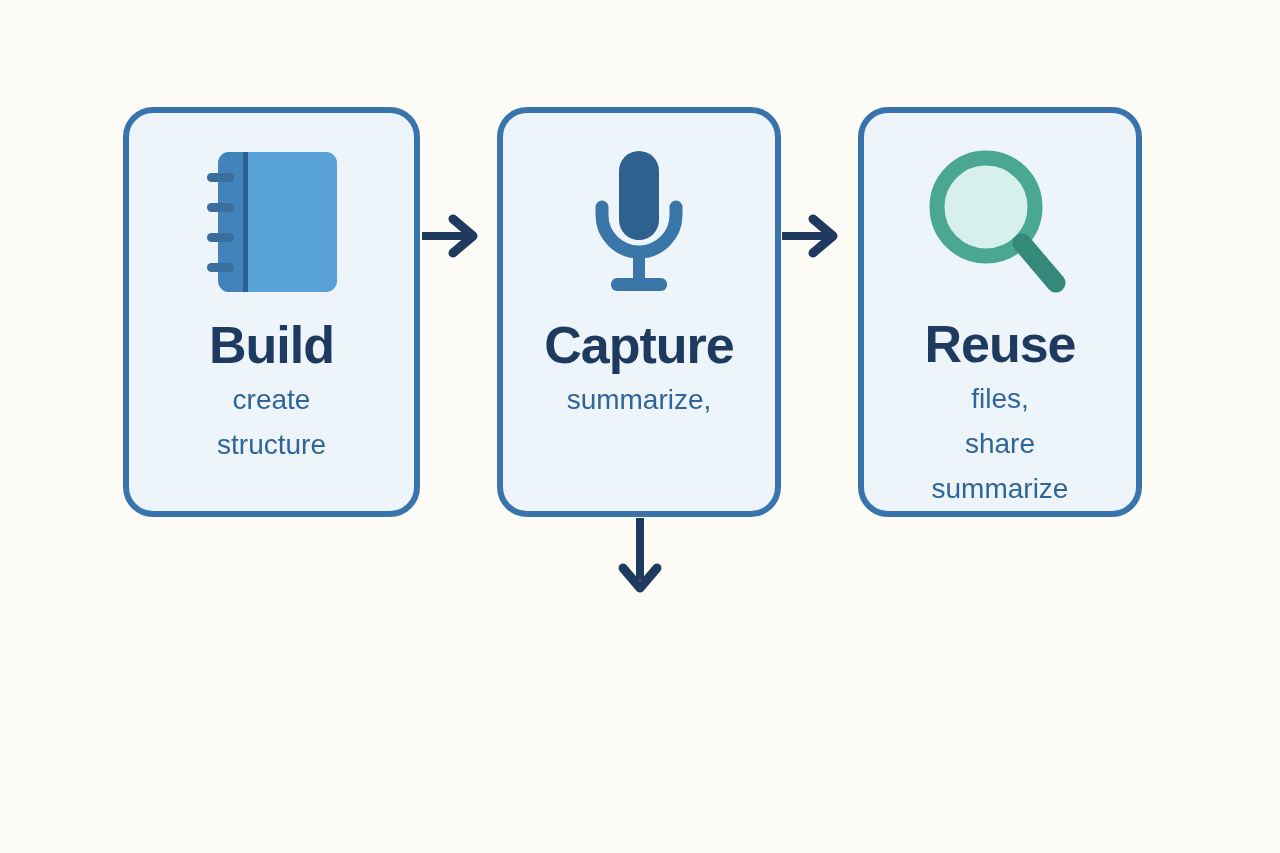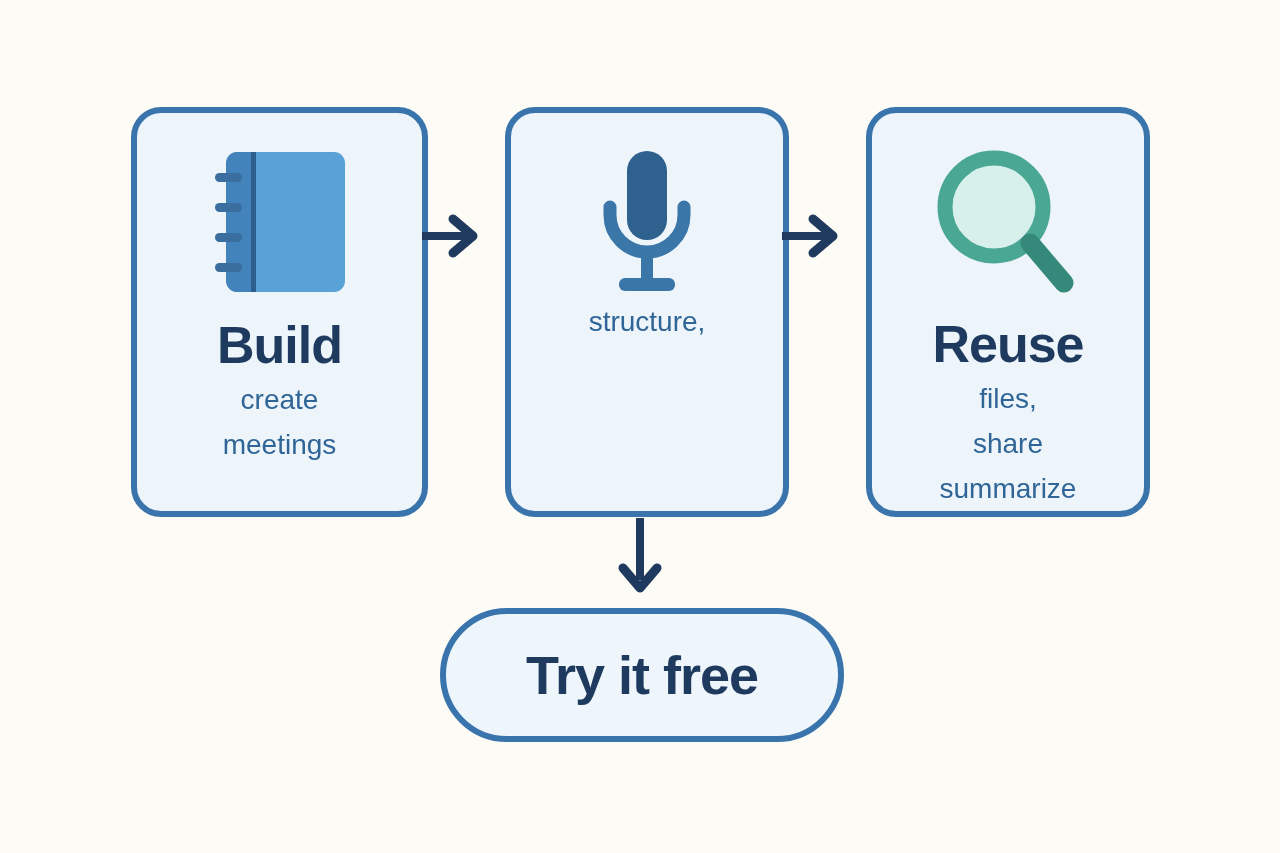--- a/index.html
+++ b/index.html
@@ -18,21 +18,20 @@
     position: absolute;
     top: 107px;
     height: 410px;
     background: #edf4fa;
     border: 6px solid #3a74ac;
     border-radius: 30px;
     display: flex;
     flex-direction: column;
     align-items: center;
     padding-top: 36px;
-    margin-left: 8px;
   }
   .card-build  { left: 123px; width: 297px; }
   .card-capture{ left: 497px; width: 284px; }
   .card-reuse  { left: 858px; width: 284px; }
 
   .icon-wrap {
     height: 146px;
     display: flex;
     align-items: center;
     justify-content: center;
@@ -94,42 +93,43 @@
         <rect x="36" y="0" width="5" height="140" fill="#2d5e8e"></rect>
         <rect x="0" y="21" width="27" height="9" rx="4.5" fill="#3a6e9e"></rect>
         <rect x="0" y="51" width="27" height="9" rx="4.5" fill="#3a6e9e"></rect>
         <rect x="0" y="81" width="27" height="9" rx="4.5" fill="#3a6e9e"></rect>
         <rect x="0" y="111" width="27" height="9" rx="4.5" fill="#3a6e9e"></rect>
       </svg>
     </div>
     <div class="card-title">Build</div>
     <div class="card-subtitle">
       <div class="subtitle-line">create</div>
-      <div class="subtitle-line">meetings</div>
+      <div class="subtitle-line">structure</div>
     </div>
   </div>
 
   <div class="arrow arrow-right-1">
     <svg width="62" height="46" viewBox="0 0 62 46" aria-hidden="true">
       <path d="M1 23 H48" stroke="#20395e" stroke-width="8" fill="none"></path>
       <path d="M32 6 L52 23 L32 40" stroke="#20395e" stroke-width="9" fill="none" stroke-linecap="round" stroke-linejoin="round"></path>
     </svg>
   </div>
 
   <div class="card card-capture">
     <div class="icon-wrap">
       <svg width="90" height="142" viewBox="0 0 90 142" aria-hidden="true">
         <path d="M8 56 V64 A37 37 0 0 0 82 64 V56" stroke="#3a76a8" stroke-width="13" fill="none" stroke-linecap="round"></path>
         <rect x="39" y="99" width="12" height="30" fill="#3a76a8"></rect>
         <rect x="17" y="127" width="56" height="13" rx="6" fill="#3a76a8"></rect>
         <rect x="25" y="0" width="40" height="89" rx="20" fill="#2f618f"></rect>
       </svg>
     </div>
+    <div class="card-title">Capture</div>
     <div class="card-subtitle">
-      <div class="subtitle-line">structure,</div>
+      <div class="subtitle-line">summarize,</div>
     </div>
   </div>
 
   <div class="arrow arrow-right-2">
     <svg width="62" height="46" viewBox="0 0 62 46" aria-hidden="true">
       <path d="M1 23 H48" stroke="#20395e" stroke-width="8" fill="none"></path>
       <path d="M32 6 L52 23 L32 40" stroke="#20395e" stroke-width="9" fill="none" stroke-linecap="round" stroke-linejoin="round"></path>
     </svg>
   </div>
 
@@ -148,17 +148,14 @@
     </div>
   </div>
 
   <div class="arrow arrow-down">
     <svg width="44" height="80" viewBox="0 0 44 80" aria-hidden="true">
       <path d="M22 0 V62" stroke="#20395e" stroke-width="8" fill="none"></path>
       <path d="M5 50 L22 70 L39 50" stroke="#20395e" stroke-width="9" fill="none" stroke-linecap="round" stroke-linejoin="round"></path>
     </svg>
   </div>
 
-  <div class="cta-pill">
-    <span class="cta-label">Try it free</span>
-  </div>
 
 </div>
 
 </body></html>

